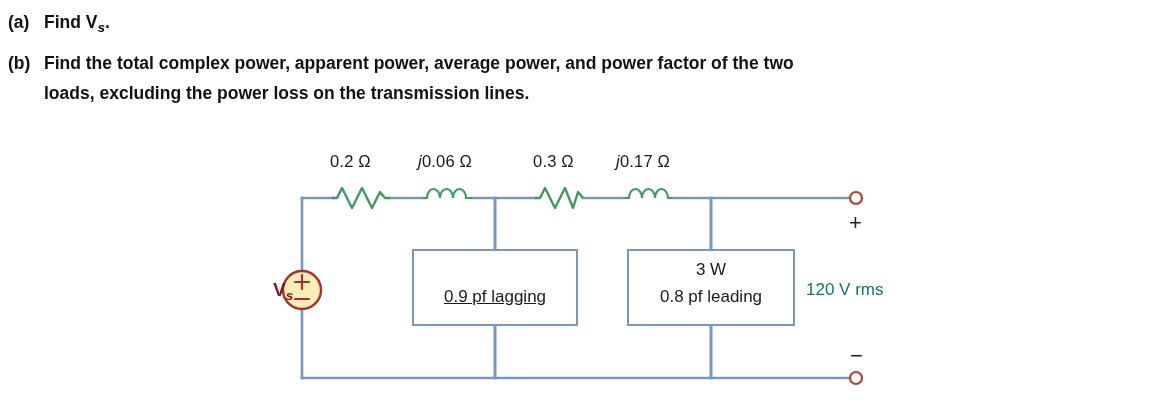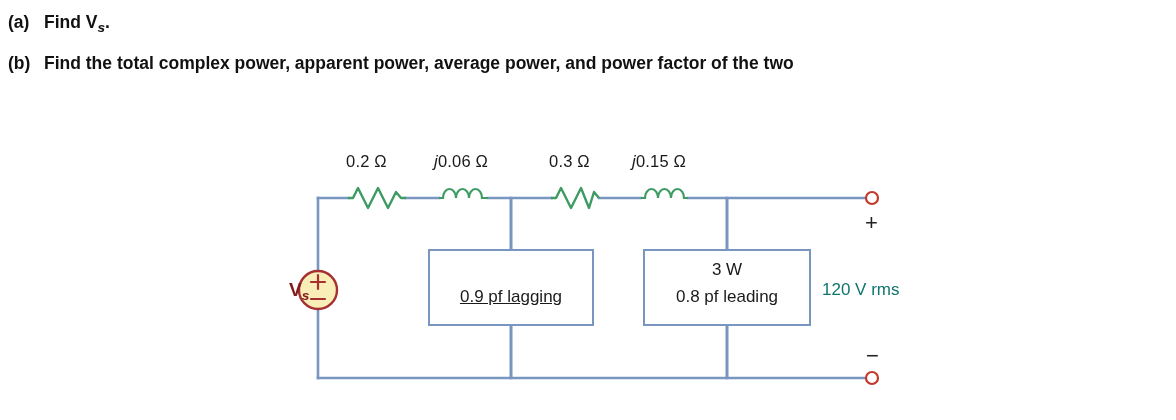--- a/index.html
+++ b/index.html
@@ -55,21 +55,21 @@
   .vbold i {
     font-style: italic;
     font-weight: 700;
     font-size: 0.78em;
     vertical-align: -0.28em;
   }
 
   
   #circuit-figure {
     position: absolute;
-    left: 16px;
+    left: 0;
     top: 130px;
     width: 1035px;
     height: 290px;
   }
   #circuit-svg {
     position: absolute;
     left: 0;
     top: 0;
   }
 
@@ -126,20 +126,21 @@
 
   <div class="prob-line line-a">
     <span class="prob-marker">(a)</span>
     <span class="prob-text"><span>Find </span><span class="vbold"><span>V</span><i>s</i></span><span>.</span></span>
   </div>
 
   <div class="prob-line line-b">
     <span class="prob-marker">(b)</span>
     <span class="prob-text">Find the total complex power, apparent power, average power, and power factor of the two</span>
   </div>
+  <div class="prob-cont">loads, excluding the power loss on the transmission lines.</div>
 
 </div>
 
 <div id="circuit-figure">
 
   <svg id="circuit-svg" width="1176" height="290" viewBox="0 0 1176 290">
 
     <g stroke="#7996c0" stroke-width="2.6" fill="none" stroke-linecap="square">
 
       <line x1="302" y1="68" x2="332" y2="68"></line>
@@ -190,21 +191,21 @@
     <circle cx="856" cy="68" r="6" fill="#ffffff" stroke="#c0392b" stroke-width="2.2"></circle>
     <circle cx="856" cy="248" r="6" fill="#ffffff" stroke="#c0392b" stroke-width="2.2"></circle>
   </svg>
 
   <div class="comp-label" style="left:330px; top:22px;">0.2 Ω</div>
 
   <div class="comp-label" style="left:418px; top:22px;"><i>j</i><span>0.06 Ω</span></div>
 
   <div class="comp-label" style="left:533px; top:22px;">0.3 Ω</div>
 
-  <div class="comp-label" style="left:616px; top:22px;"><i>j</i><span>0.15 Ω</span></div>
+  <div class="comp-label" style="left:616px; top:22px;"><i>j</i><span>0.17 Ω</span></div>
 
   <div class="load-text" style="left:413px; top:157px; width:164px;text-decoration:underline;">0.9 pf lagging</div>
 
   <div class="load-text" style="left:628px; top:130px; width:166px;">3 W</div>
   <div class="load-text" style="left:628px; top:157px; width:166px;">0.8 pf leading</div>
 
   <div class="src-label" style="left:249px; top:149px;"><span>V</span><i>s</i></div>
 
   <div class="term-sign" style="left:849px; top:82px;">+</div>
   <div class="term-sign" style="left:850px; top:215px;">−</div>

